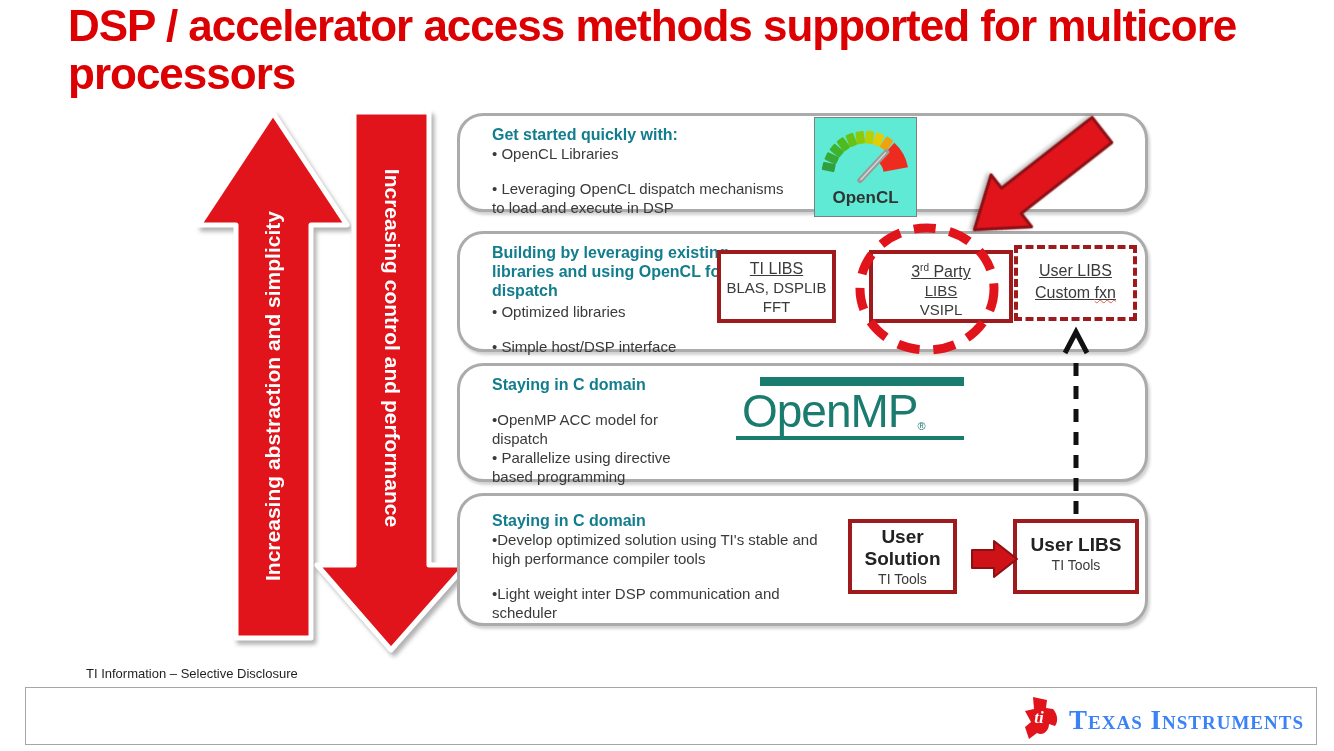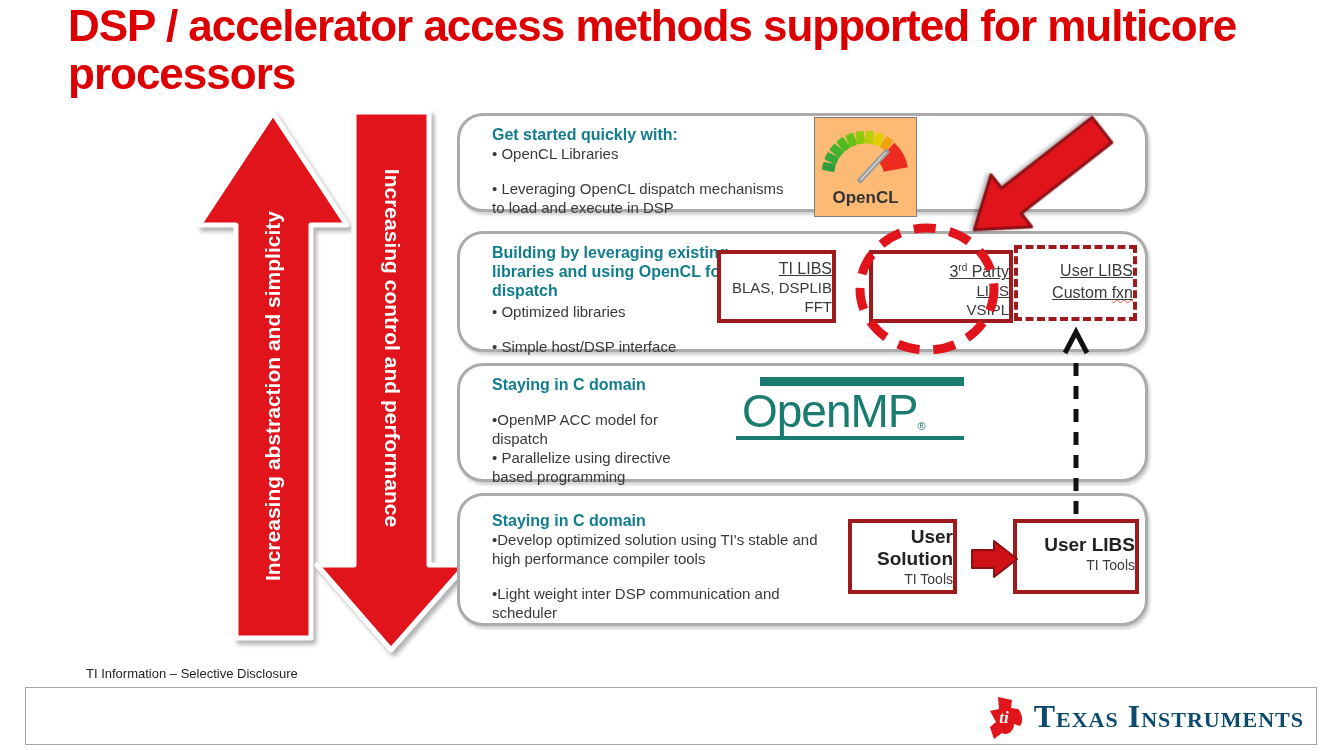--- a/index.html
+++ b/index.html
@@ -25,60 +25,60 @@
   #panel-2{top:231px;height:121px}
   #panel-3{top:363px;height:119px}
   #panel-4{top:493px;height:133px}
   .panel-inner{padding:9px 0 0 32px;}
   .p-heading{margin:0;font-size:16px;font-weight:bold;color:#127d8d;line-height:19px;}
   .b{margin:0;font-size:15px;color:#3a3a3a;line-height:19px;}
   .gap{margin-top:16px;}
   .w300{width:305px}.w245{width:245px}.w220{width:220px}.w200{width:200px}.w340{width:340px}
 
   
-  .redbox{position:absolute;box-sizing:border-box;background:#fff;text-align:right;
+  .redbox{position:absolute;box-sizing:border-box;background:#fff;text-align:center;
     border:4px solid #9e1a1c;color:#3a3a3a;font-size:15px;line-height:19px;}
   #ti-libs-box{left:693px;top:250px;width:119px;height:73px;padding-top:5px;}
   #third-party-box{left:845px;top:250px;width:144px;height:73px;padding-top:4px;}
   #user-libs-dashed{left:990px;top:245px;width:123px;height:76px;border-style:dashed;
     padding-top:11px;font-size:16px;line-height:22px;}
   #user-solution-box{left:824px;top:519px;width:109px;height:75px;padding-top:3px;}
   #user-libs2-box{left:989px;top:519px;width:126px;height:75px;padding-top:11px;}
   .box-title{font-size:16px;}
   .big{font-size:19px;font-weight:bold;line-height:22px;color:#222;}
   .sub{font-size:14px;line-height:18px;}
   .u{text-decoration:underline;}
   sup{font-size:10px;}
   .misspell{text-decoration:underline wavy #e55c4a;text-decoration-thickness:1px;}
 
   
   #opencl-box{position:absolute;left:790px;top:117px;width:103px;height:100px;box-sizing:border-box;
-    border:1px solid #7f7f7f;background:#fdba74;text-align:center;}
+    border:1px solid #7f7f7f;background:#5eead4;text-align:center;}
   #opencl-label{margin-top:0;font-size:17px;font-weight:bold;color:#333;}
 
   
   #openmp-logo{position:absolute;left:712px;top:377px;width:228px;}
   .omp-top{height:9px;background:#1a7b6f;margin-left:24px;}
   .omp-text{color:#1a7b6f;font-size:46px;line-height:50px;letter-spacing:-1px;
     display:flex;align-items:baseline;padding-left:6px;}
   .omp-open{font-weight:400;}
   .omp-mp{font-weight:400;}
   .omp-reg{font-size:11px;align-self:flex-end;line-height:20px;}
   .omp-bottom{height:4px;background:#1a7b6f;}
 
   
   #overlay{position:absolute;left:0;top:0;pointer-events:none;}
 
   
   #classification{position:absolute;left:62px;top:666px;font-size:13px;color:#1f1f1f;}
   #brand-strip{position:absolute;left:1px;top:687px;width:1292px;height:58px;box-sizing:border-box;
     border:1px solid #a6a6a6;background:#fff;}
-  #ti-logo{position:absolute;right:12px;top:8px;display:flex;align-items:flex-start;gap:9px;}
+  #ti-logo{position:absolute;right:12px;top:8px;display:flex;align-items:flex-end;gap:9px;}
   #brand-name{font-family:"Liberation Serif",serif;font-variant:small-caps;font-weight:bold;
-    font-size:32px;color:#0c4a6e;letter-spacing:1px;line-height:40px;}
+    font-size:27px;color:#3b82f6;letter-spacing:1px;line-height:40px;}
 </style>
 </head>
 <body>
 
 <div id="slide">
 
   <div id="page-title">DSP / accelerator access methods supported for multicore processors</div>
 
   <svg id="arrows-svg" width="300" height="560" viewBox="0 0 300 560">
     <polygon points="89,8 163,120 127,120 127,533 52,533 52,120 15,120" fill="#e1141b" stroke="#ffffff" stroke-width="5" stroke-linejoin="round"></polygon>

